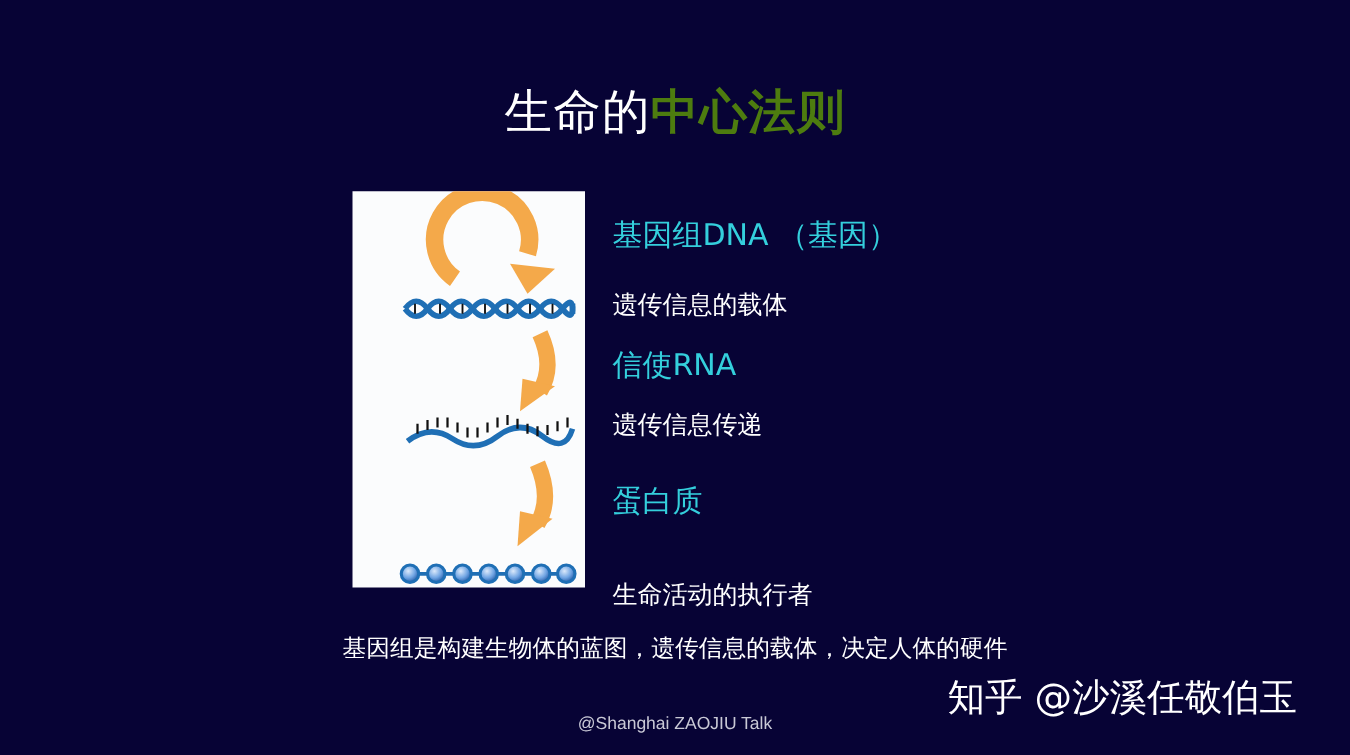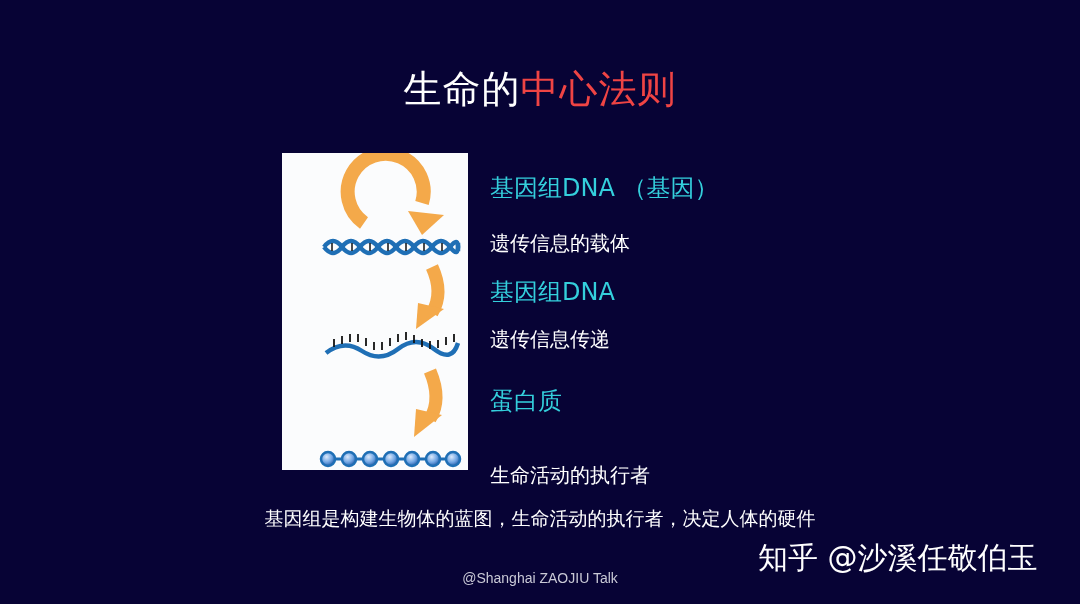--- a/index.html
+++ b/index.html
@@ -7,21 +7,21 @@
     width:1080px; height:604px; overflow:hidden;
     background:#070335;
     font-family:"DejaVu Sans", "Liberation Sans", sans-serif;
     position:relative; color:#ffffff;
   }
   .title {
     position:absolute; top:64px; left:0; width:1080px;
     text-align:center; font-size:38px; letter-spacing:1px;
   }
   .title .plain { color:#ffffff; font-weight:normal; }
-  .title .hl { color:#ef4444; font-weight:normal;margin-top:48px; }
+  .title .hl { color:#4d7c0f; font-weight:bold;margin-top:48px; }
   .figure {
     position:absolute; left:282px; top:153px; width:186px; height:317px;
     background:#fbfcfd;
   }
   .figure svg { display:block; }
   .label {
     position:absolute; left:490px; font-weight:normal;
   }
   .heading { color:#34cfdc; font-size:24px; }
   .desc { color:#ffffff; font-size:20px; }
@@ -116,20 +116,20 @@
         <circle cx="130" cy="306" r="7"></circle>
           <circle cx="151" cy="306" r="7"></circle>
         <circle cx="171" cy="306" r="7"></circle>
       </g>
     </g>
   </svg>
 </div>
 
 <div class="label heading" style="top:172px;">基因组DNA （基因）</div>
 <div class="label desc" style="top:230px;">遗传信息的载体</div>
-<div class="label heading" style="top:276px;">基因组DNA</div>
+<div class="label heading" style="top:276px;">信使RNA</div>
 <div class="label desc" style="top:326px;text-align:center;">遗传信息传递</div>
 <div class="label heading" style="top:385px;">蛋白质</div>
 <div class="label desc" style="top:436px;margin-top:26px;">生命活动的执行者</div>
 
-<div class="summary">基因组是构建生物体的蓝图，生命活动的执行者，决定人体的硬件</div>
+<div class="summary">基因组是构建生物体的蓝图，遗传信息的载体，决定人体的硬件</div>
 <div class="credit">@Shanghai ZAOJIU Talk</div>
 <div class="watermark">知乎 @沙溪任敬伯玉</div>
 
 </body></html>

